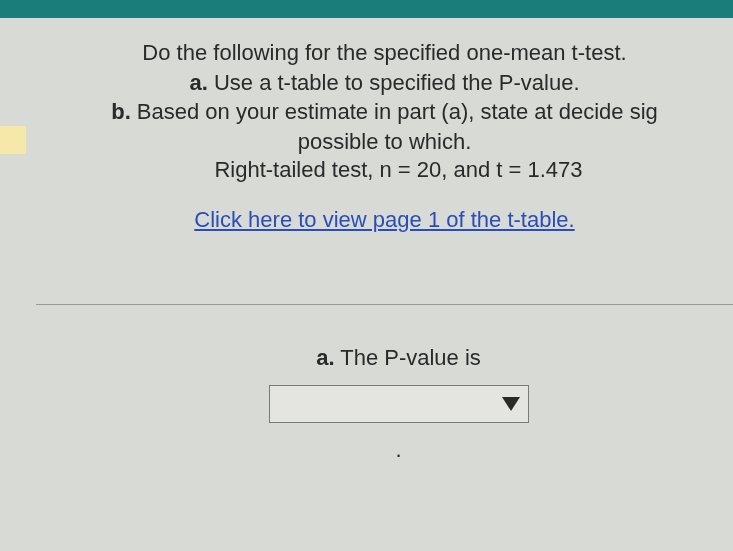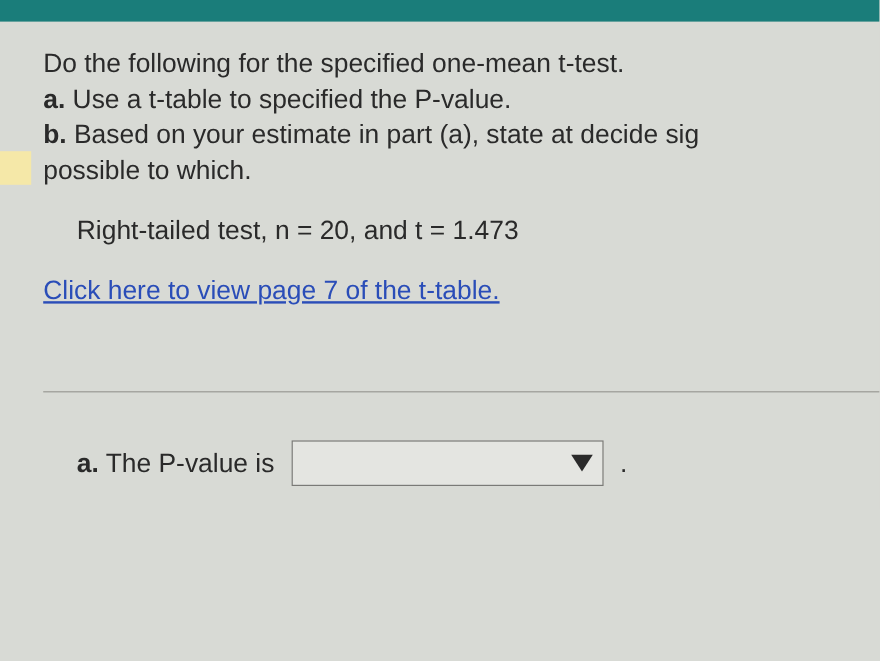--- a/index.html
+++ b/index.html
@@ -1,18 +1,19 @@
 <!DOCTYPE html>
 <html><head>
   <meta charset="utf-8">
   <style>
     * {
       margin: 0;
       padding: 0;
       box-sizing: border-box;
+      text-align: center;
     }
     body {
       width: 733px;
       height: 551px;
       background: #d8dad5;
       font-family: Arial, Helvetica, sans-serif;
       color: #2a2a2a;
       position: relative;
       overflow: hidden;
     }
@@ -31,21 +32,20 @@
       font-weight: 500;
     }
     .intro p {
       margin: 0;
     }
     .bold-letter {
       font-weight: bold;
     }
     .test-params {
       font-size: 22px;
-      margin-top: 22px;
       margin-left: 28px;
       font-weight: 500;
     }
     .links {
       margin-top: 22px;
       font-size: 22px;
       line-height: 1.35;
     }
     .links a {
       color: #2a4db8;
@@ -59,20 +59,21 @@
       width: 100%;
     }
     .answer-row {
       margin-top: 40px;
       margin-left: 28px;
       display: flex;
       align-items: center;
       gap: 14px;
       font-size: 22px;
       font-weight: 500;
+      flex-direction: column;
     }
     .dropdown {
       display: inline-flex;
       align-items: center;
       justify-content: flex-end;
       width: 260px;
       height: 38px;
       border: 1px solid #7a7a77;
       background: #e4e5e1;
       padding-right: 8px;
@@ -109,21 +110,21 @@
     </p>
     <p>
       <span class="bold-letter">b.</span><span> Based on your estimate in part (a), state at decide sig</span>
     </p>
     <p>possible to which.</p>
   </div>
 
   <div class="test-params">Right-tailed test, n = 20, and t = 1.473</div>
 
   <div class="links">
-    <a href="#">Click here to view page 7 of the t-table.</a><br>
+    <a href="#">Click here to view page 1 of the t-table.</a><br>
   </div>
 
   <hr class="separator">
 
   <div class="answer-row">
     <span>
       <span class="bold-letter">a.</span><span> The P-value is</span>
     </span>
     <div class="dropdown">
       <div class="chevron"></div>

